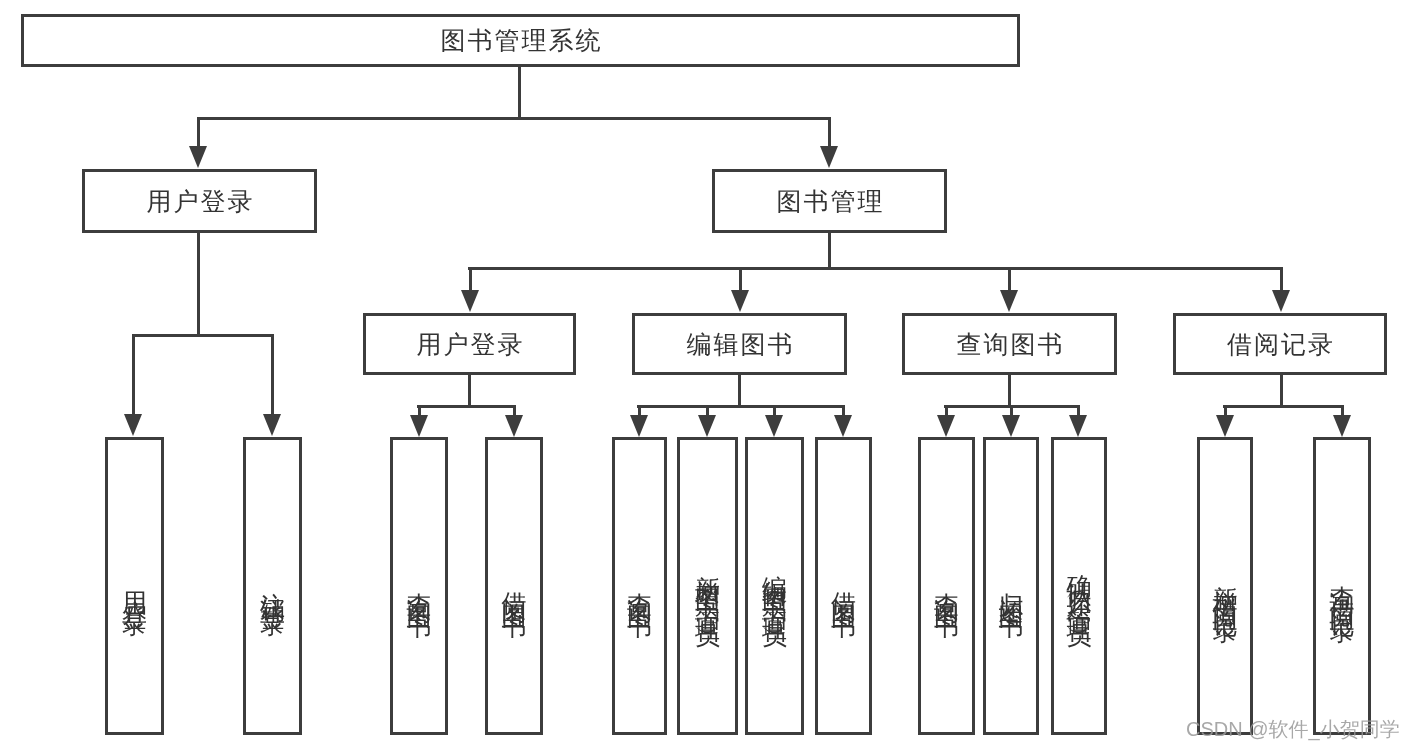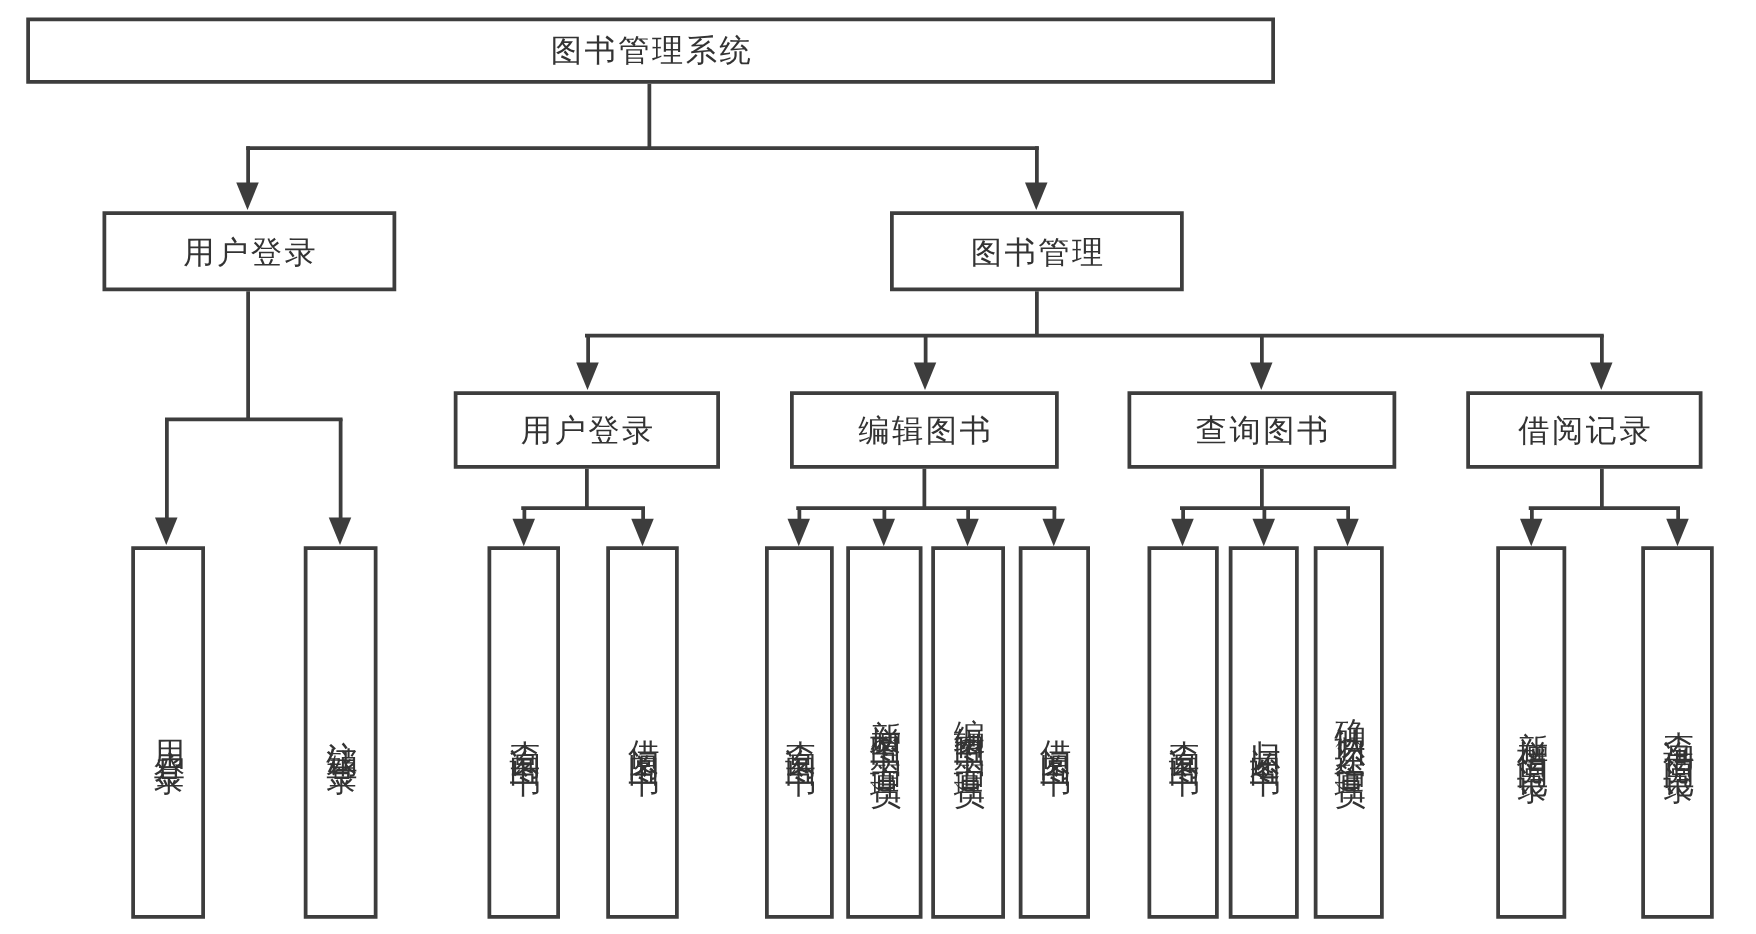--- a/index.html
+++ b/index.html
@@ -62,39 +62,40 @@
     color: var(--wm);
     opacity: 0.85;
     z-index: 10;
     white-space: nowrap;
   }
 </style>
 </head>
 <body>
 
 <div class="stage" style="--ink: #3d3d3d; --text: #333333; --wm: #9a9a9a; background: rgb(255, 255, 255);">
+  <div class="watermark">CSDN @软件_小贺同学</div>
 <div class="node h-node" style="left: 21px; top: 14px; width: 999px; height: 53px;">
       <span class="node-label">图书管理系统</span>
     </div>
     <div class="node h-node" style="left: 82px; top: 169px; width: 235px; height: 64px;">
       <span class="node-label">用户登录</span>
     </div>
     <div class="node h-node" style="left: 712px; top: 169px; width: 235px; height: 64px;">
       <span class="node-label">图书管理</span>
     </div>
     <div class="node h-node" style="left: 363px; top: 313px; width: 213px; height: 62px;">
       <span class="node-label">用户登录</span>
     </div>
     <div class="node h-node" style="left: 632px; top: 313px; width: 215px; height: 62px;">
       <span class="node-label">编辑图书</span>
     </div>
     <div class="node h-node" style="left: 902px; top: 313px; width: 215px; height: 62px;">
       <span class="node-label">查询图书</span>
     </div>
-    <div class="node h-node" style="left: 1173px; top: 313px; width: 189px; height: 62px;">
+    <div class="node h-node" style="left: 1173px; top: 313px; width: 214px; height: 62px;">
       <span class="node-label">借阅记录</span>
     </div>
     <div class="node v-node" style="left: 105px; top: 437px; width: 59px; height: 298px;">
       <span class="node-label">用户登录</span>
     </div>
     <div class="node v-node" style="left: 243px; top: 437px; width: 59px; height: 298px;">
       <span class="node-label">注销登录</span>
     </div>
     <div class="node v-node" style="left: 390px; top: 437px; width: 58px; height: 298px;">
       <span class="node-label">查询图书</span>

